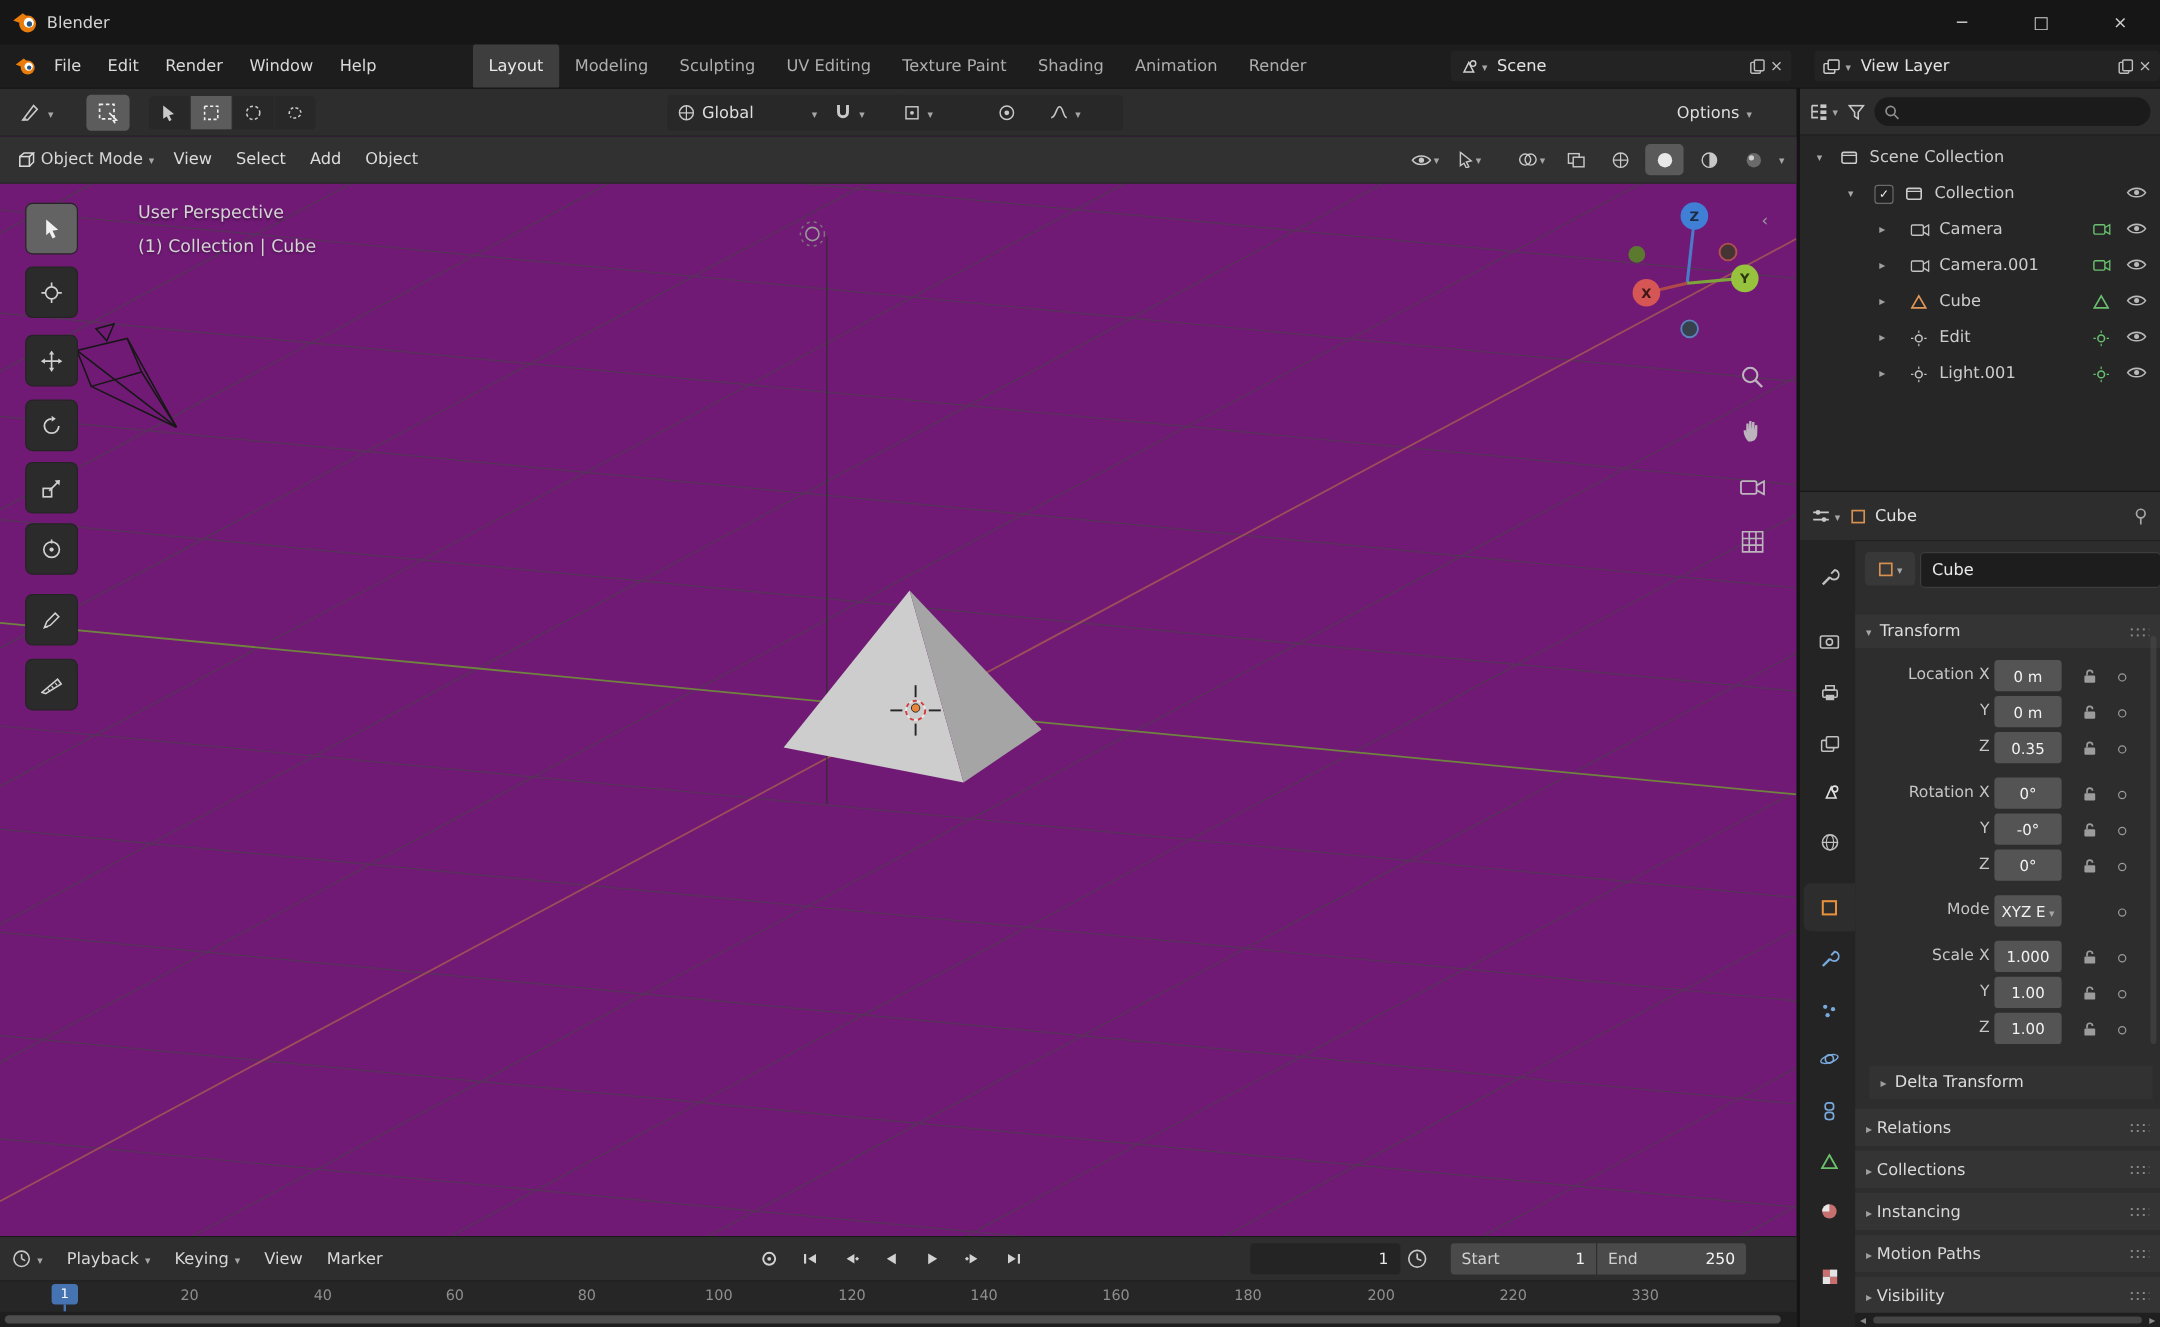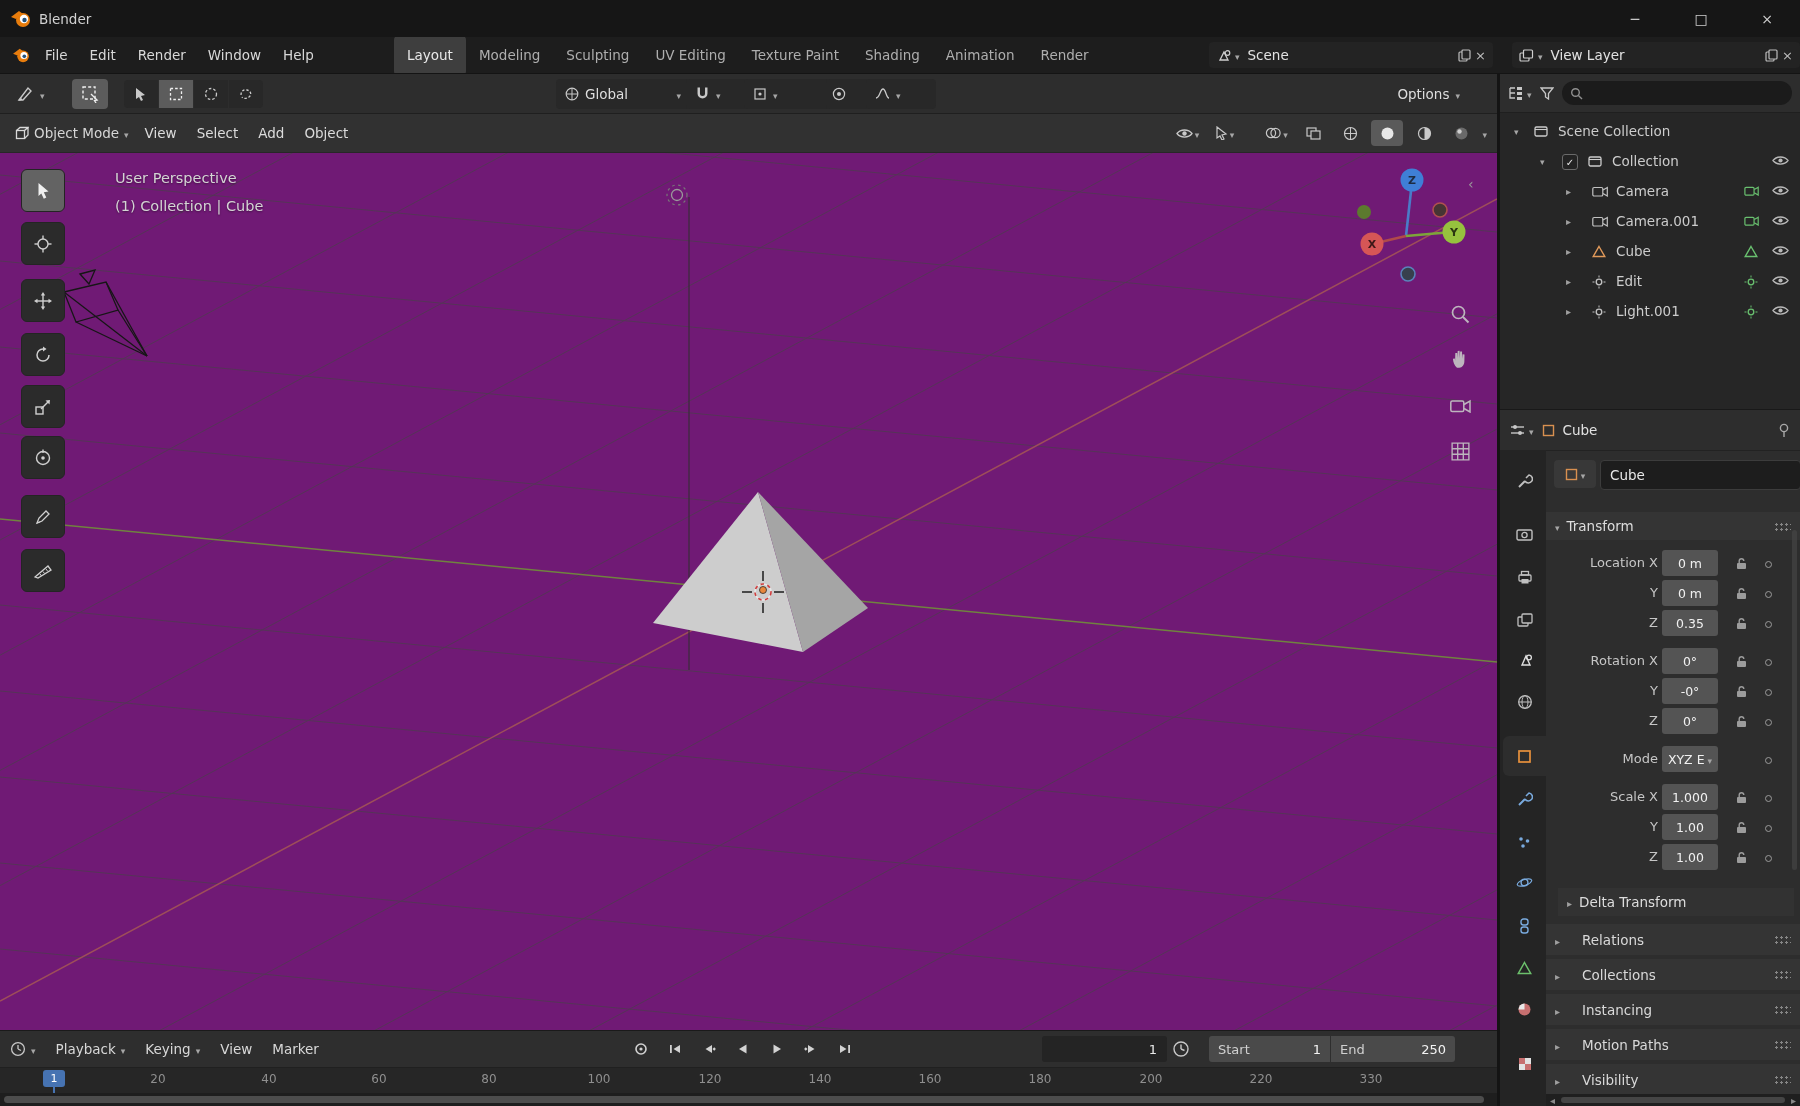--- a/index.html
+++ b/index.html
@@ -68,21 +68,21 @@
   .ptab.active{background:#2d2d2d}
   .pcontent{position:absolute;left:46px;top:40px;right:0;bottom:0}
   .phead{position:absolute;left:0;right:0;height:28px;background:#343434;display:flex;align-items:center;padding:0 9px;font-size:13.5px;color:#dddddd;gap:7px}
   .phead .grow{flex:1}
   .dots{width:17px;height:9px;background-image:radial-gradient(circle,#868686 1px,transparent 1.3px);background-size:5px 5px;flex:none}
   .plabel{position:absolute;left:0;width:112px;text-align:right;font-size:13px;color:#c6c6c6;top:5px}
   .pfield{position:absolute;left:116px;width:56px;height:26px;background:#545454;border-radius:3px;display:flex;align-items:center;justify-content:center;font-size:12.5px;color:#f1f1f1;gap:3px}
   .prow{position:absolute;left:0;right:0;height:28px}
   .lockpos{position:absolute;left:190px;top:7px}
   .dec-dot{position:absolute;left:219px;top:11px;width:5px;height:5px;border:1.2px solid #9a9a9a;border-radius:50%}
-  .psec{position:absolute;left:0;right:0;height:31px;background:#343434;display:flex;align-items:center;padding:0 9px;gap:22px;font-size:13.5px;color:#d9d9d9}
+  .psec{position:absolute;left:0;right:0;height:31px;background:#343434;display:flex;align-items:center;padding:0 9px;gap:4px;font-size:13.5px;color:#d9d9d9}
   .name-input{position:absolute;left:54px;width:190px;height:28px;background:#1d1d1d;border:1px solid #3c3c3c;border-radius:4px;display:flex;align-items:center;padding-left:9px;font-size:13.5px;color:#e9e9e9}
   .icbtn{display:flex;align-items:center;justify-content:center;gap:3px;background:#383838;border-radius:4px}
   svg{display:block}
 </style>
 </head>
 <body>
 
 <div class="titlebar">
   <span>
     <svg width="21" height="18" viewBox="0 0 21 18">

